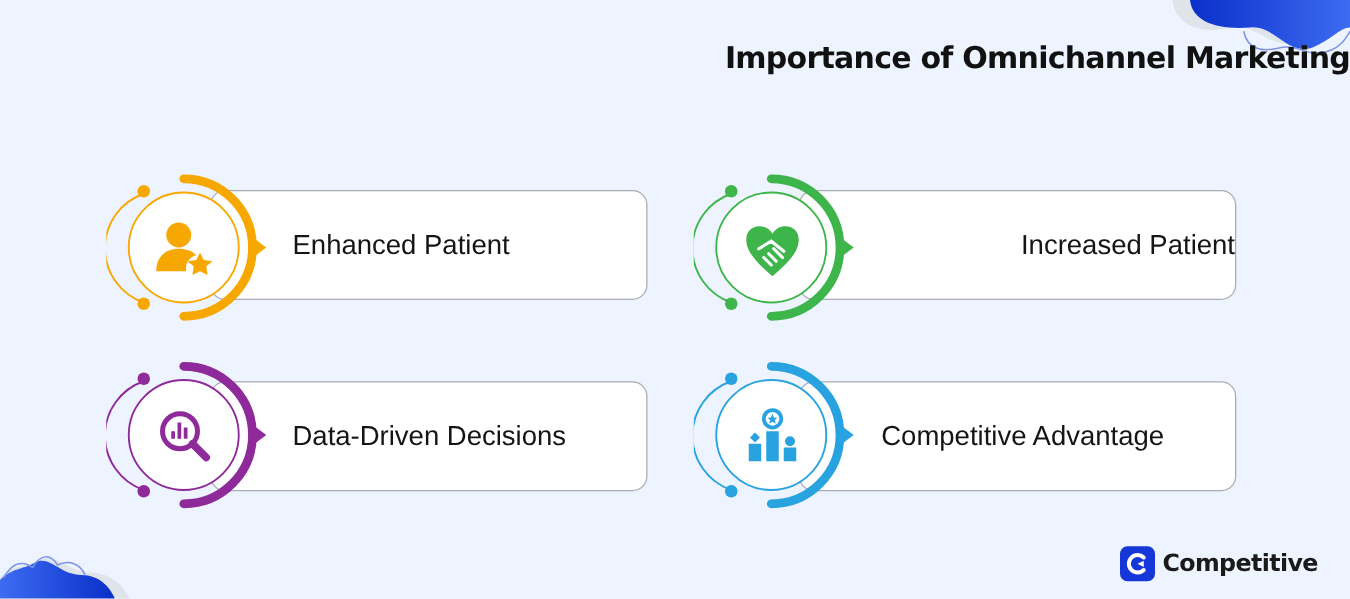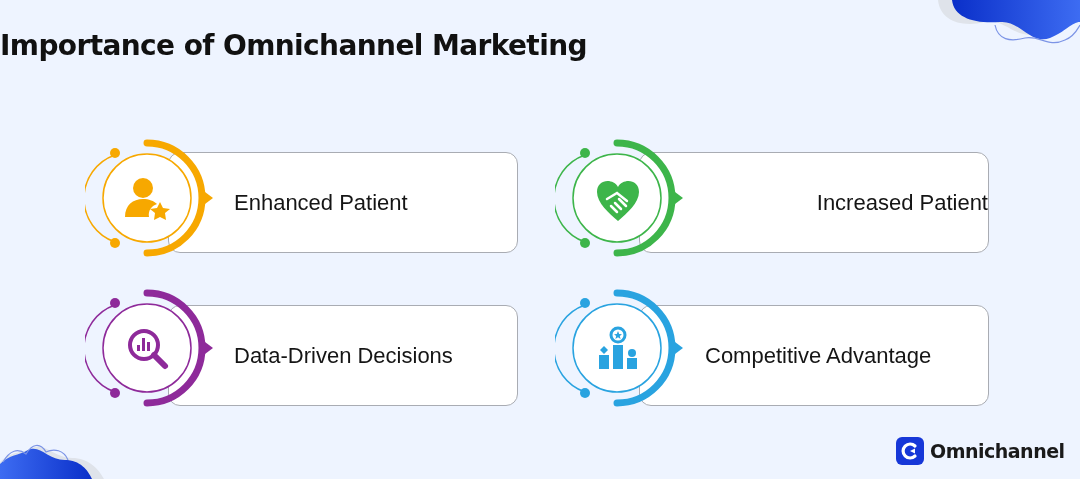--- a/index.html
+++ b/index.html
@@ -5,32 +5,32 @@
   * { box-sizing: border-box; margin: 0; padding: 0; }
   html, body { width: 1080px; height: 479px; overflow: hidden; }
   body {
     background: #eef4ff;
     font-family: "Liberation Sans", sans-serif;
     position: relative;
   }
   .title {
     position: absolute;
     left: 0; right: 0; top: 27px;
-    text-align: left;
+    text-align: right;
     font-family: "DejaVu Sans", sans-serif;
     font-weight: bold;
-    font-size: 28px;
+    font-size: 24px;
     line-height: 38px;
     color: #111;
     letter-spacing: -0.6px;
   }
   .wave { position: absolute; }
   .card {
     position: absolute;
-    width: 350px; height: 101px;
+    width: 350px; height: 88px;
     background: #fff;
     border: 1px solid #a9acb3;
     border-radius: 12px;
     display: flex; align-items: center;
     padding-left: 65px;
     font-size: 22px;
     line-height: 28px;
     color: #151515;
   }
   .badge { position: absolute; width: 140px; height: 125px; }
@@ -169,14 +169,14 @@
   </svg>
 </div>
 
 <div class="brand">
   <div class="brand-logo">
     <svg width="18" height="18" viewBox="0 0 18 18">
       <path d="M14,4 A7,7 0 1 0 14,14" fill="none" stroke="#fff" stroke-width="3.2" stroke-linecap="round"></path>
       <path d="M9,9 L14,6.5 L14,11.5 Z" fill="#fff"></path>
     </svg>
   </div>
-  <span class="brand-name">Omnichannel</span>
+  <span class="brand-name">Competitive</span>
 </div>
 
 </body></html>

